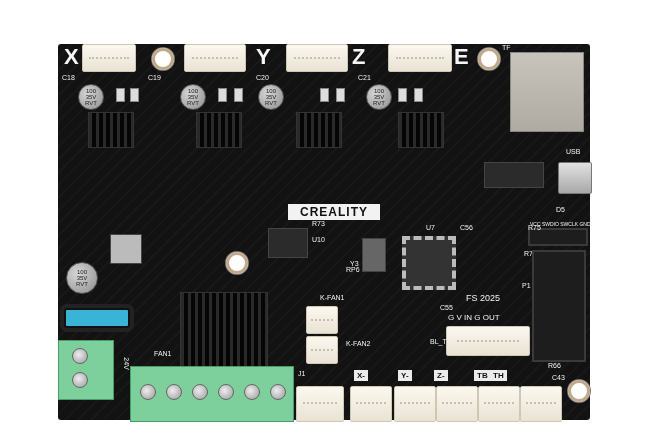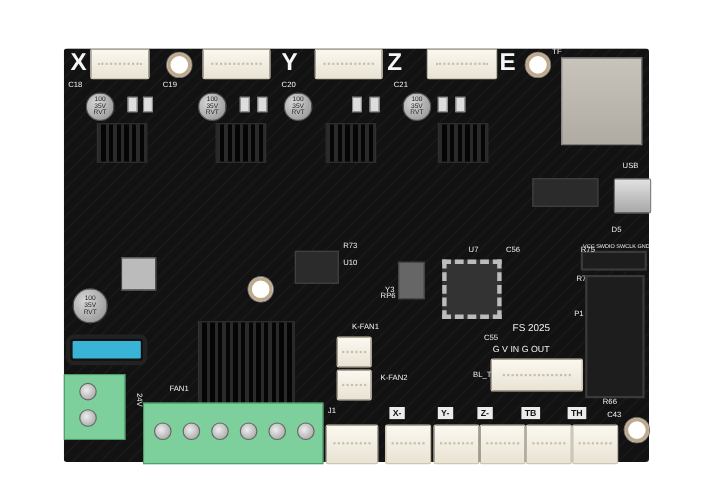--- a/index.html
+++ b/index.html
@@ -84,20 +84,21 @@
   <div class="resistor" style="left:340px;top:44px"></div>
   <div class="resistor" style="left:356px;top:44px"></div>
 
   <div class="silk" style="left:508px;top:104px">USB</div>
   <div class="usb" style="left:500px;top:118px;width:32px;height:30px"></div>
   <div class="chip" style="left:426px;top:118px;width:58px;height:24px"></div>
   <div class="silk" style="left:498px;top:162px">D5</div>
   <div class="silk" style="left:472px;top:178px;font-size:5px">VCC SWDIO SWCLK GND</div>
   <div class="box" style="left:470px;top:184px;width:56px;height:14px"></div>
 
+  <div class="logo" style="left:230px;top:160px;width:92px;height:16px;line-height:16px">CREALITY</div>
 
   <div class="chip" style="left:210px;top:184px;width:38px;height:28px"></div>
   <div class="silk" style="left:254px;top:192px">U10</div>
   <div class="silk" style="left:254px;top:176px">R73</div>
   <div class="chip" style="left:304px;top:194px;width:22px;height:32px;background:#666"></div>
   <div class="silk" style="left:292px;top:216px">Y3</div>
   <div class="silk" style="left:368px;top:180px">U7</div>
   <div class="qfp" style="left:344px;top:192px;width:46px;height:46px"></div>
   <div class="silk" style="left:402px;top:180px">C56</div>
   <div class="silk" style="left:408px;top:250px;font-size:9px">FS 2025</div>
@@ -116,21 +117,21 @@
   <div class="conn" style="left:248px;top:262px;width:30px;height:26px"></div>
   <div class="conn" style="left:248px;top:292px;width:30px;height:26px"></div>
   <div class="silk" style="left:288px;top:296px">K-FAN2</div>
   <div class="silk" style="left:288px;top:222px">RP6</div>
 
   <div class="silk" style="left:240px;top:326px">J1</div>
   <div class="label-box" style="left:296px;top:326px">X-</div>
   <div class="label-box" style="left:340px;top:326px">Y-</div>
   <div class="label-box" style="left:376px;top:326px">Z-</div>
   <div class="label-box" style="left:416px;top:326px">TB</div>
-  <div class="label-box" style="left:458px;top:326px">TH</div>
+  <div class="label-box" style="left:432px;top:326px">TH</div>
   <div class="silk" style="left:490px;top:318px">R66</div>
   <div class="silk" style="left:494px;top:330px">C43</div>
 
   <div class="conn" style="left:238px;top:342px;width:46px;height:34px"></div>
   <div class="conn" style="left:292px;top:342px;width:40px;height:34px"></div>
   <div class="conn" style="left:336px;top:342px;width:40px;height:34px"></div>
   <div class="conn" style="left:378px;top:342px;width:40px;height:34px"></div>
   <div class="conn" style="left:420px;top:342px;width:40px;height:34px"></div>
   <div class="conn" style="left:462px;top:342px;width:40px;height:34px"></div>
   <div class="hole" style="left:510px;top:336px"></div>

